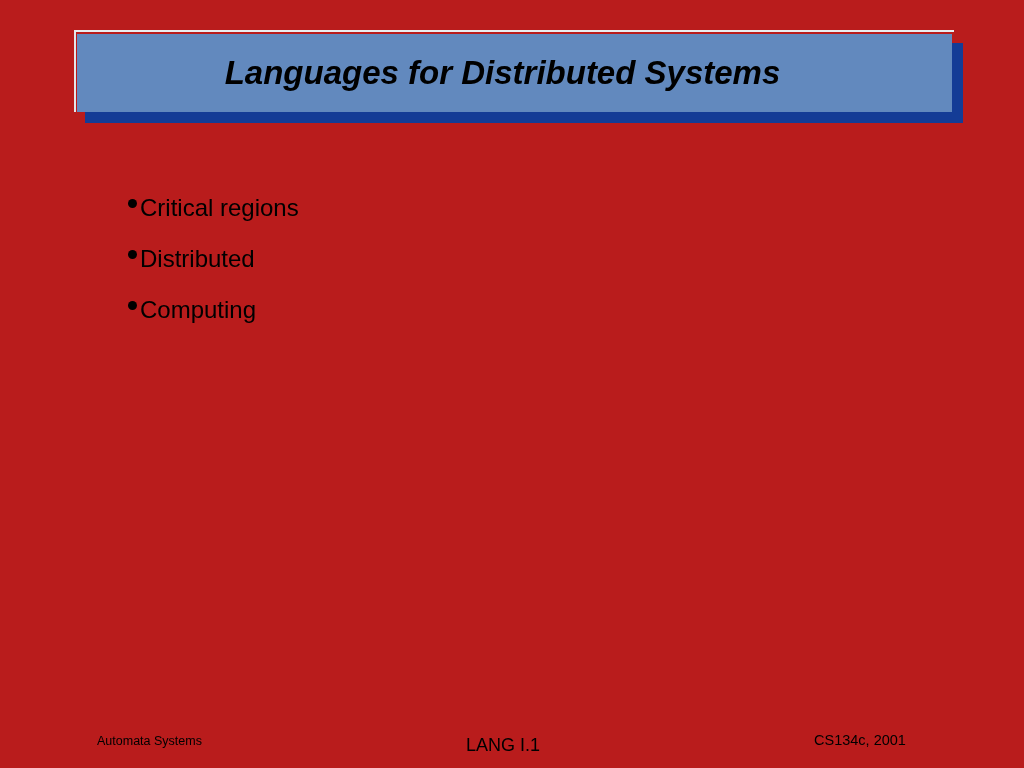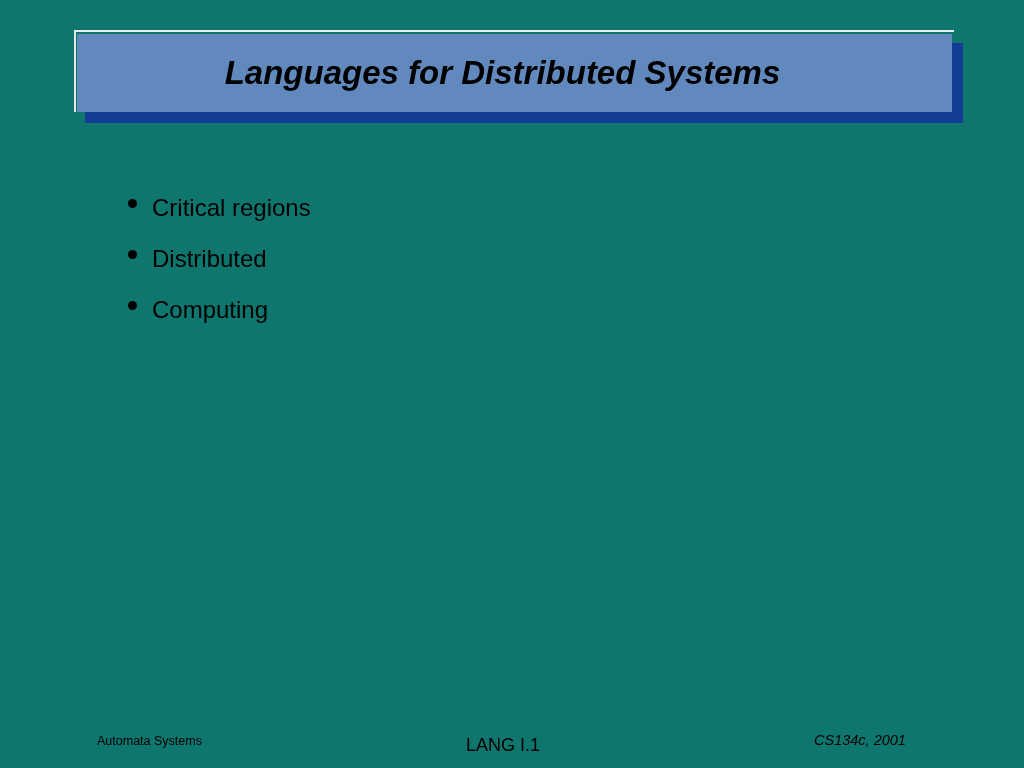--- a/index.html
+++ b/index.html
@@ -10,21 +10,21 @@
     width: 1024px;
     height: 768px;
     background: #ffffff;
     font-family: "Liberation Sans", sans-serif;
     overflow: hidden;
   }
   .slide {
     position: relative;
     width: 1024px;
     height: 768px;
-    background: #0f766e;
+    background: #b91c1c;
   }
 
   
   .title-banner {
     position: absolute;
     left: 77px;
     top: 34px;
     width: 875px;
     height: 78px;
   }
@@ -86,21 +86,21 @@
   .bullet-marker {
     position: absolute;
     left: 4px;
     top: 6px;
     width: 9px;
     height: 9px;
     border-radius: 50%;
     background: #000000;
   }
   .bullet-label {
-    margin-left: 28px;
+    margin-left: 16px;
     font-size: 24px;
     line-height: 30px;
     color: #000000;
     white-space: nowrap;
   }
 
   
   .footer-left {
     position: absolute;
     left: 97px;
@@ -117,21 +117,20 @@
     color: #000000;
     white-space: nowrap;
   }
   .footer-right {
     position: absolute;
     left: 814px;
     top: 732px;
     font-size: 14.5px;
     color: #000000;
     white-space: nowrap;
-    font-style: italic;
   }
 </style>
 </head>
 <body>
 
 <div class="slide">
 
   <div class="title-banner">
     <div class="title-shadow"></div>
     <div class="title-highlight"></div>

